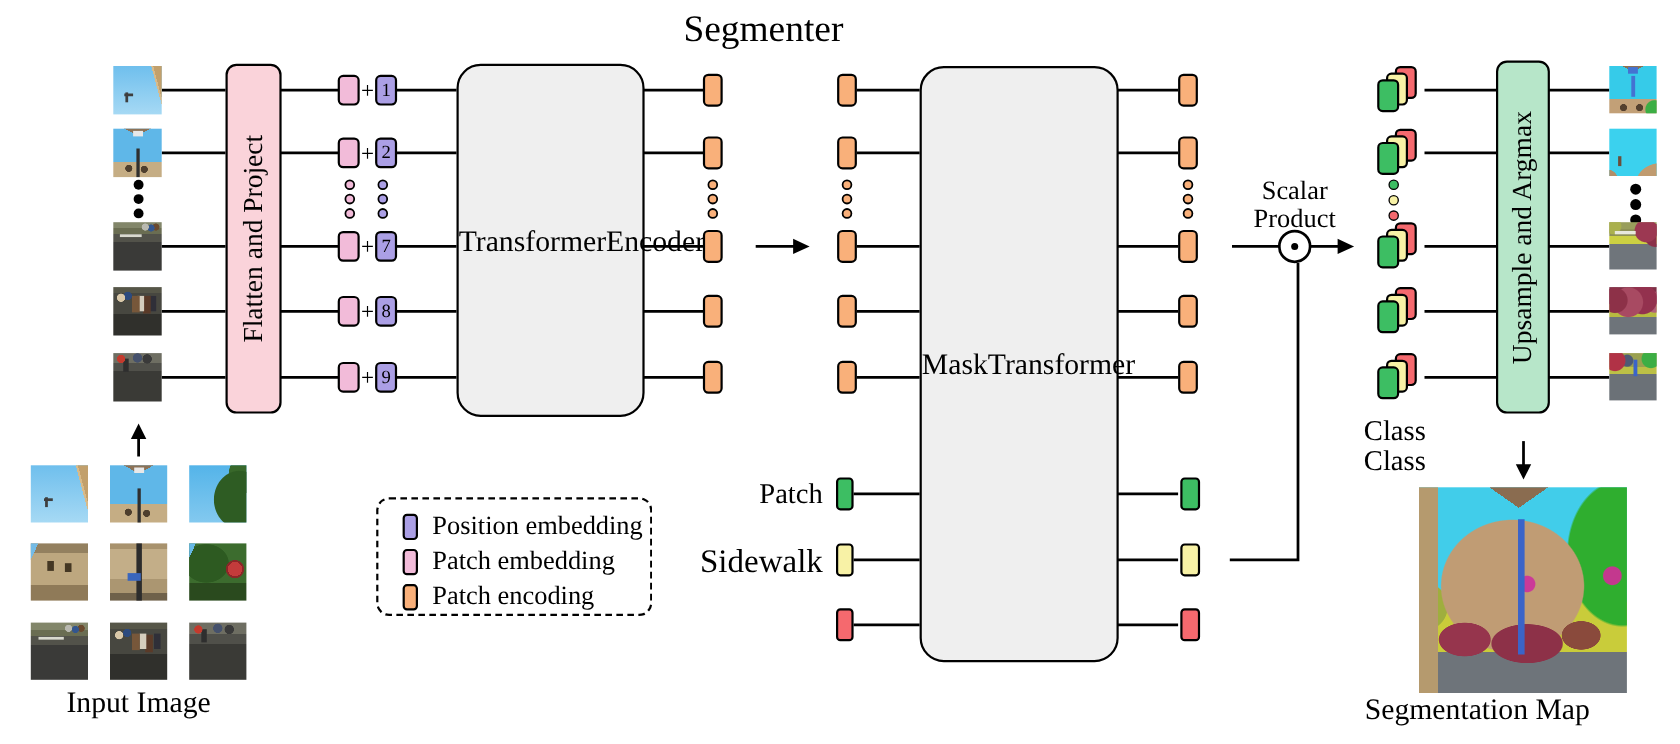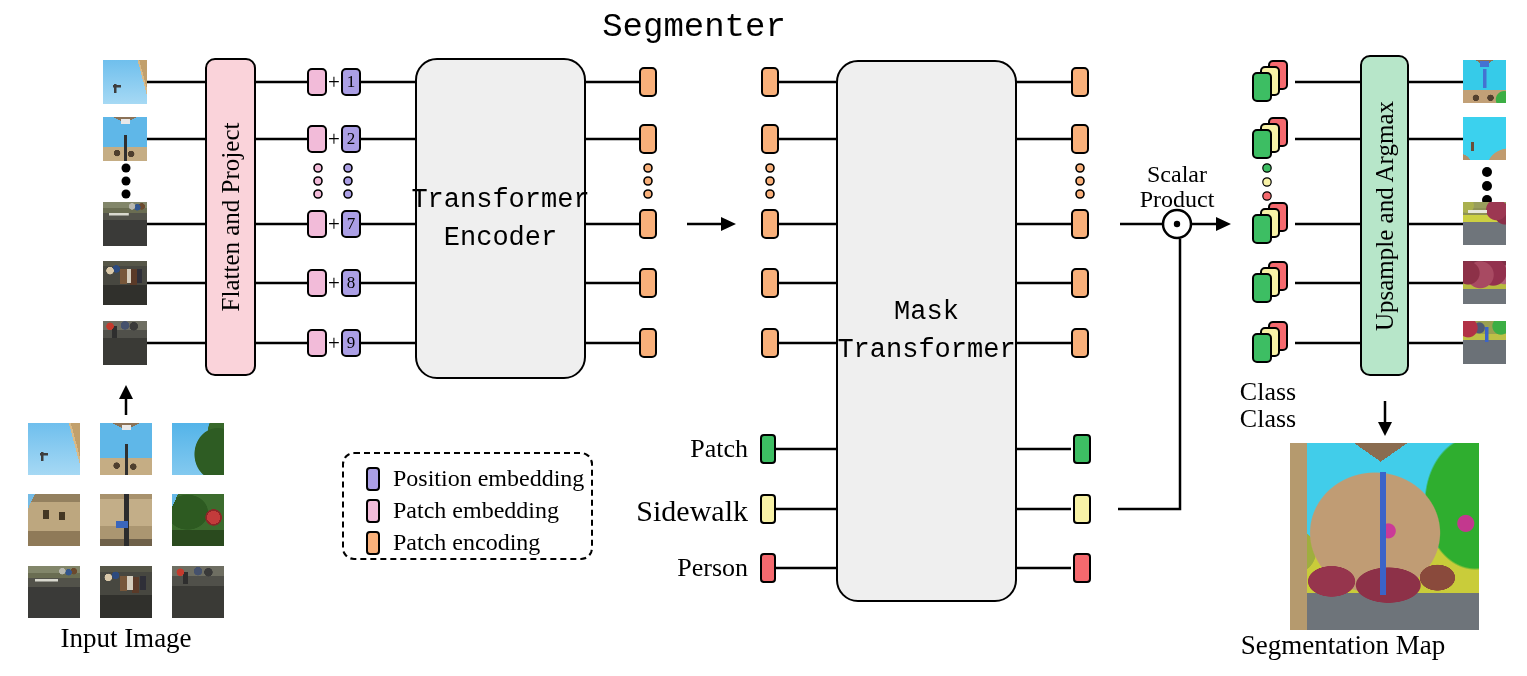--- a/index.html
+++ b/index.html
@@ -5,22 +5,22 @@
   html,body{margin:0;padding:0;background:#fff;}
   #canvas{position:relative;width:1527px;height:676px;background:#fff;
           font-family:"Liberation Serif","DejaVu Serif",serif;color:#000;overflow:hidden;}
   .abs{position:absolute;}
   .txt{position:absolute;color:#000;}
   .center{text-align:center;}
   .right{text-align:right;}
 
   
   .bigbox{position:absolute;border:2.5px solid #000;border-radius:22px;background:var(--c-transformer_box);
-          display:flex;flex-direction:column;align-items:center;justify-content:center;
-          font-size:27px;line-height:38px;font-family:Liberation Mono, monospace;}
+          display:flex;flex-direction:row;align-items:center;
+          font-size:27px;line-height:38px;}
   .vbox{position:absolute;border:2.5px solid #000;border-radius:10px;}
   .vtext{position:absolute;left:50%;top:50%;transform:translate(-50%,-50%) rotate(-90deg);
          white-space:nowrap;font-size:25px;}
 
   
   .pill{position:absolute;border:2px solid #000;border-radius:5px;box-sizing:border-box;}
   .pill.pink{background:var(--c-patch_embedding);}
   .pill.purple{background:var(--c-position_embedding);display:flex;align-items:center;justify-content:center;font-size:17px;}
   .pill.orange{background:var(--c-patch_encoding);}
   .pill.green{background:var(--c-class_tree);}
@@ -263,21 +263,21 @@
       <circle cx="1267" cy="182" r="4.2" style="fill:var(--c-class_sidewalk)"></circle>
       <circle cx="1267" cy="196" r="4.2" style="fill:var(--c-class_person)"></circle>
     </g>
     <g fill="#000" stroke="none">
       <circle cx="1487" cy="172" r="5"></circle>
         <circle cx="1487" cy="186" r="5"></circle>
         <circle cx="1487" cy="200" r="5"></circle>
     </g>
   </svg>
 
-  <div class="txt center" style="left:0;top:8px;width:1388px;font-size:34px;font-family:Liberation Mono, monospace;">Segmenter</div>
+  <div class="txt center" style="left:0;top:8px;width:1388px;font-size:34px;">Segmenter</div>
 
   <div class="tile p-sky" style="left:103px;top:60px;width:44px;height:44px;"></div>
   <div class="tile p-roof" style="left:103px;top:117px;width:44px;height:44px;"></div>
   <div class="tile p-road1" style="left:103px;top:202px;width:44px;height:44px;"></div>
   <div class="tile p-people" style="left:103px;top:261px;width:44px;height:44px;"></div>
   <div class="tile p-road2" style="left:103px;top:321px;width:44px;height:44px;"></div>
 
   <div class="vbox" style="left:205px;top:58px;width:47px;height:314px;background:var(--c-flatten_box);">
     <div class="vtext">Flatten and Project</div>
   </div>
@@ -312,21 +312,20 @@
   <div class="pill orange" style="left:639px;top:328px;width:18px;height:30px;"></div>
 
   <div class="pill orange" style="left:761px;top:67px;width:18px;height:30px;"></div>
   <div class="pill orange" style="left:761px;top:124px;width:18px;height:30px;"></div>
   <div class="pill orange" style="left:761px;top:209px;width:18px;height:30px;"></div>
   <div class="pill orange" style="left:761px;top:268px;width:18px;height:30px;"></div>
   <div class="pill orange" style="left:761px;top:328px;width:18px;height:30px;"></div>
 
   <div class="txt right" style="left:560px;top:434px;width:188px;font-size:26px;">Patch</div>
   <div class="txt right" style="left:560px;top:494px;width:188px;font-size:30px;">Sidewalk</div>
-  <div class="txt right" style="left:560px;top:553px;width:188px;font-size:26px;">Person</div>
 
   <div class="pill green" style="left:760px;top:434px;width:16px;height:30px;border-radius:4px;"></div>
   <div class="pill yellow" style="left:760px;top:494px;width:16px;height:30px;border-radius:4px;"></div>
   <div class="pill red" style="left:760px;top:553px;width:16px;height:30px;border-radius:4px;"></div>
 
   <div class="bigbox" style="left:836px;top:60px;width:177px;height:538px;">
     <span>Mask</span>
     <span>Transformer</span>
   </div>
 

